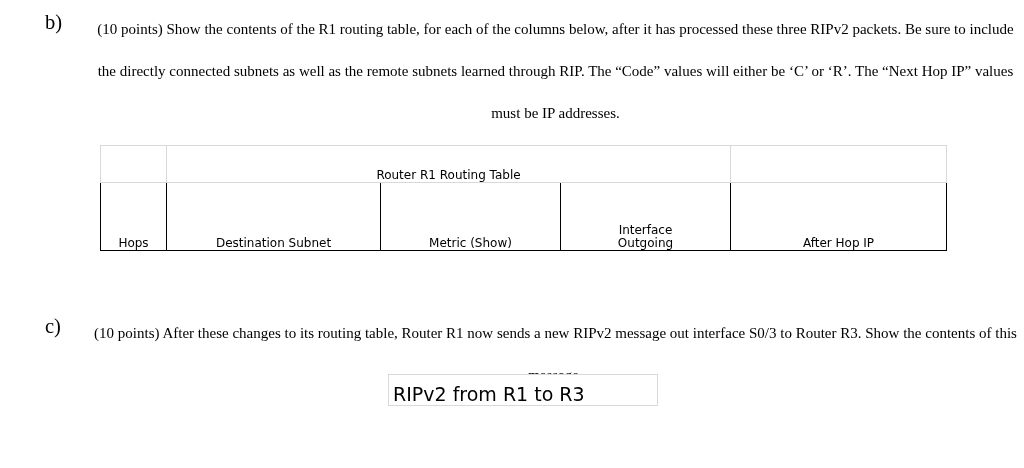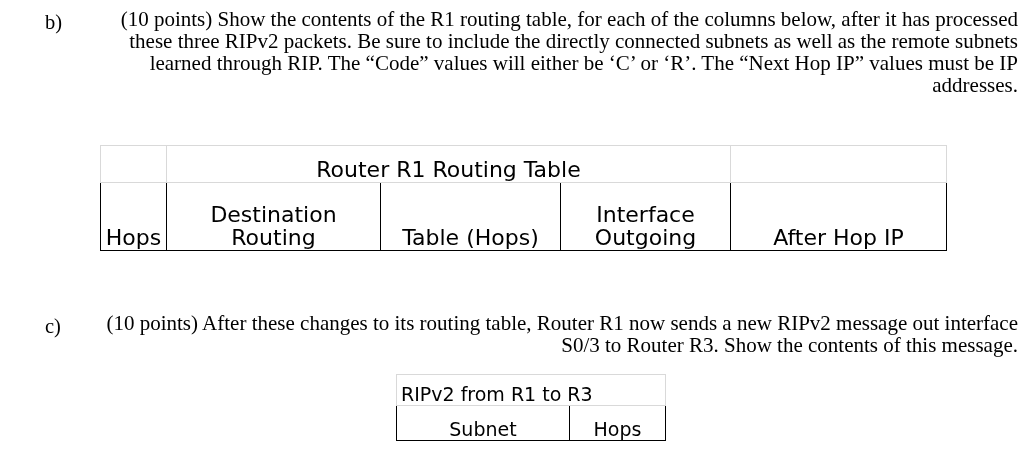--- a/index.html
+++ b/index.html
@@ -23,23 +23,23 @@
     display: flex;
     align-items: flex-start;
   }
   .q-marker {
     width: 48px;
     flex: 0 0 48px;
     font-size: 20.5px;
     line-height: 29.5px;
   }
   .q-body {
-    font-size: 21px;
-    line-height: 22px;
-    text-align: right;
+    font-size: 15px;
+    line-height: 42px;
+    text-align: center;
   }
 
   #question-b {
     left: 45px;
     top: 8px;
     width: 975px;
   }
   #question-b .q-body { width: 925px; }
 
   #question-c {
@@ -53,21 +53,21 @@
   .xl-table {
     position: absolute;
     border-collapse: collapse;
     font-family: "DejaVu Sans", "Liberation Sans", sans-serif;
     table-layout: fixed;
     background: #ffffff;
   }
   .xl-table td {
     padding: 0 4px;
     vertical-align: bottom;
-    font-size: 22px;
+    font-size: 12px;
     line-height: 1.08;
     color: #000000;
     background: #ffffff;
     box-sizing: border-box;
   }
 
   
   .cell-faint {
     border: 1px solid #d9d9d9;
   }
@@ -92,21 +92,20 @@
     width: 846px;
   }
   #routing-table .r1 { height: 37px; }
   #routing-table .r2 { height: 68px; }
 
   
   #ripv2-table {
     left: 388px;
     top: 374px;
     width: 269px;
-    margin-left: 8px;
   }
   #ripv2-table .r1 { height: 31px; }
   #ripv2-table .r2 { height: 35px; }
   #ripv2-table td { font-size: 19px; }
 </style>
 </head>
 <body>
 
 <div class="question" id="question-b">
   <div class="q-marker">b)</div>
@@ -122,22 +121,22 @@
     <col style="width:216px">
   </colgroup>
   <tbody>
     <tr class="r1">
       <td class="cell-faint"></td>
       <td class="cell-faint ta-center" colspan="3">Router R1 Routing Table</td>
       <td class="cell-faint"></td>
     </tr>
     <tr class="r2">
       <td class="cell-strong ta-center va-bottom">Hops</td>
-      <td class="cell-strong ta-center va-bottom">Destination Routing</td>
-      <td class="cell-strong ta-center va-bottom">Table (Hops)</td>
+      <td class="cell-strong ta-center va-bottom">Destination Subnet</td>
+      <td class="cell-strong ta-center va-bottom">Metric (Show)</td>
       <td class="cell-strong ta-center va-bottom two-line">
         <div>Interface</div>
         <div>Outgoing</div>
       </td>
       <td class="cell-strong ta-center va-bottom">After Hop IP</td>
     </tr>
   </tbody>
 </table>
 
 <div class="question" id="question-c">
@@ -147,18 +146,14 @@
 
 <table class="xl-table" id="ripv2-table">
   <colgroup>
     <col style="width:173px">
     <col style="width:96px">
   </colgroup>
   <tbody>
     <tr class="r1">
       <td class="cell-faint ta-left" colspan="2">RIPv2 from R1 to R3</td>
     </tr>
-    <tr class="r2">
-      <td class="cell-strong ta-center va-bottom">Subnet</td>
-      <td class="cell-strong ta-center va-bottom">Hops</td>
-    </tr>
   </tbody>
 </table>
 
 </body></html>

